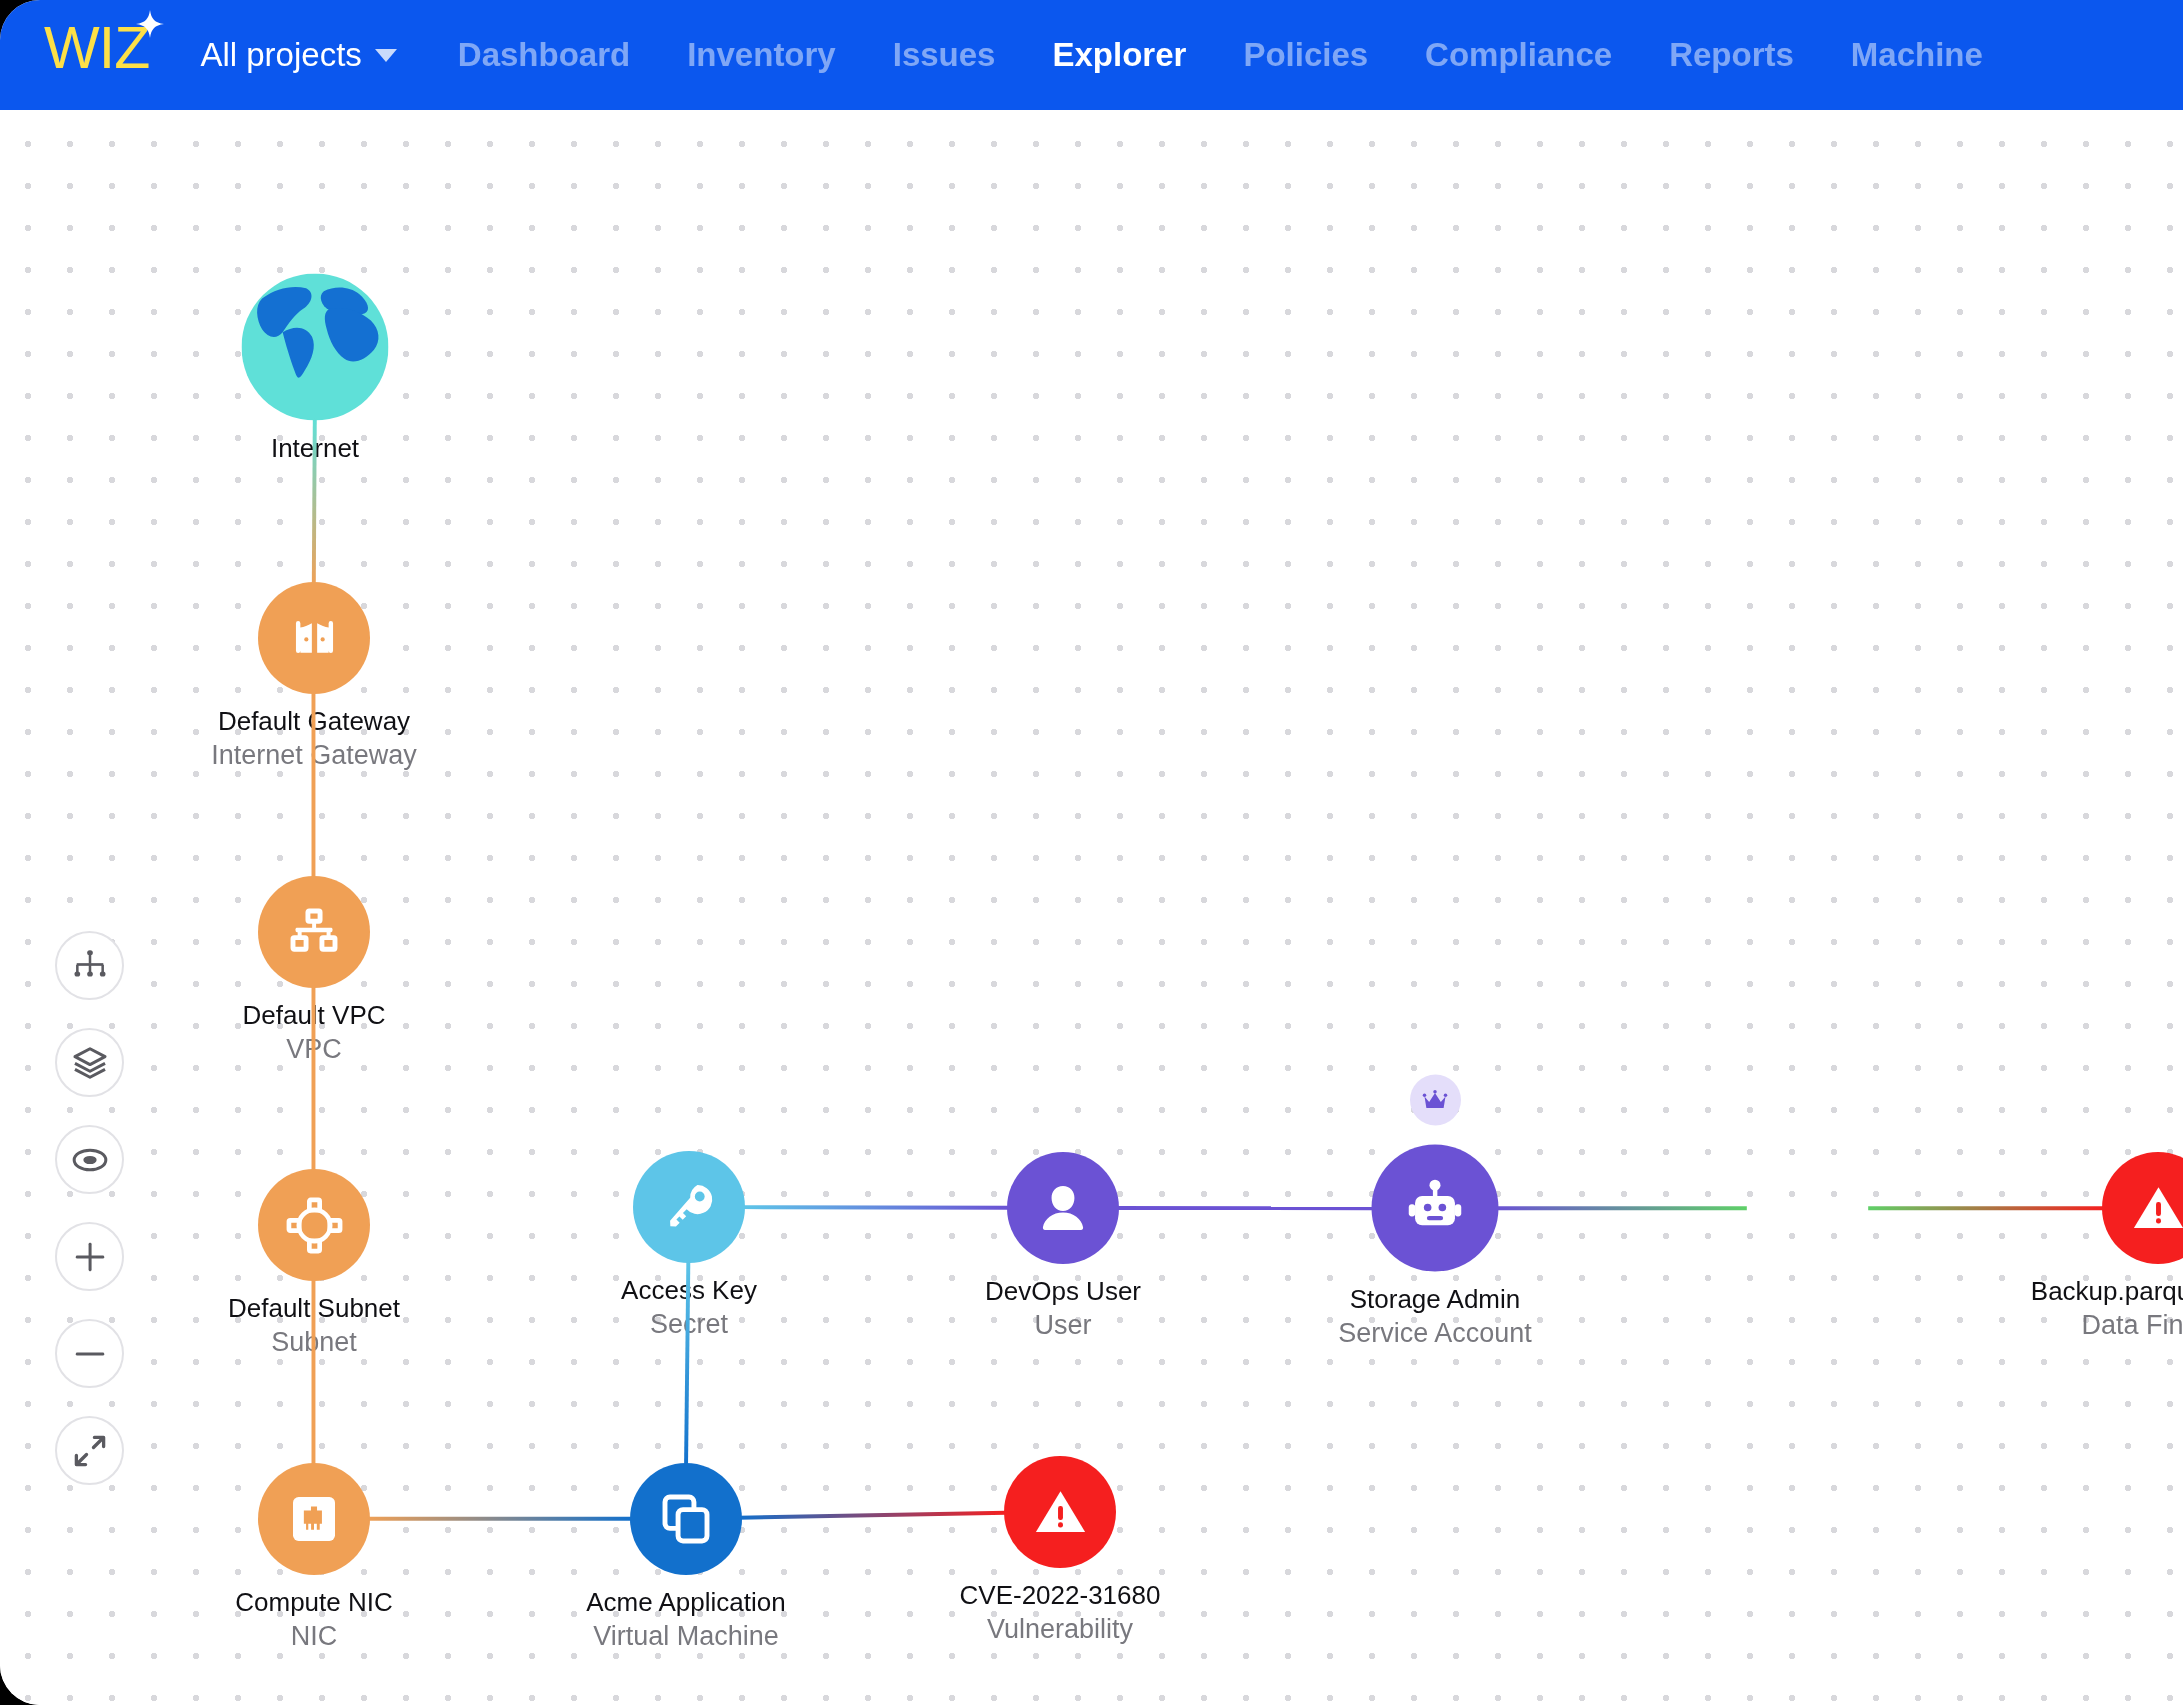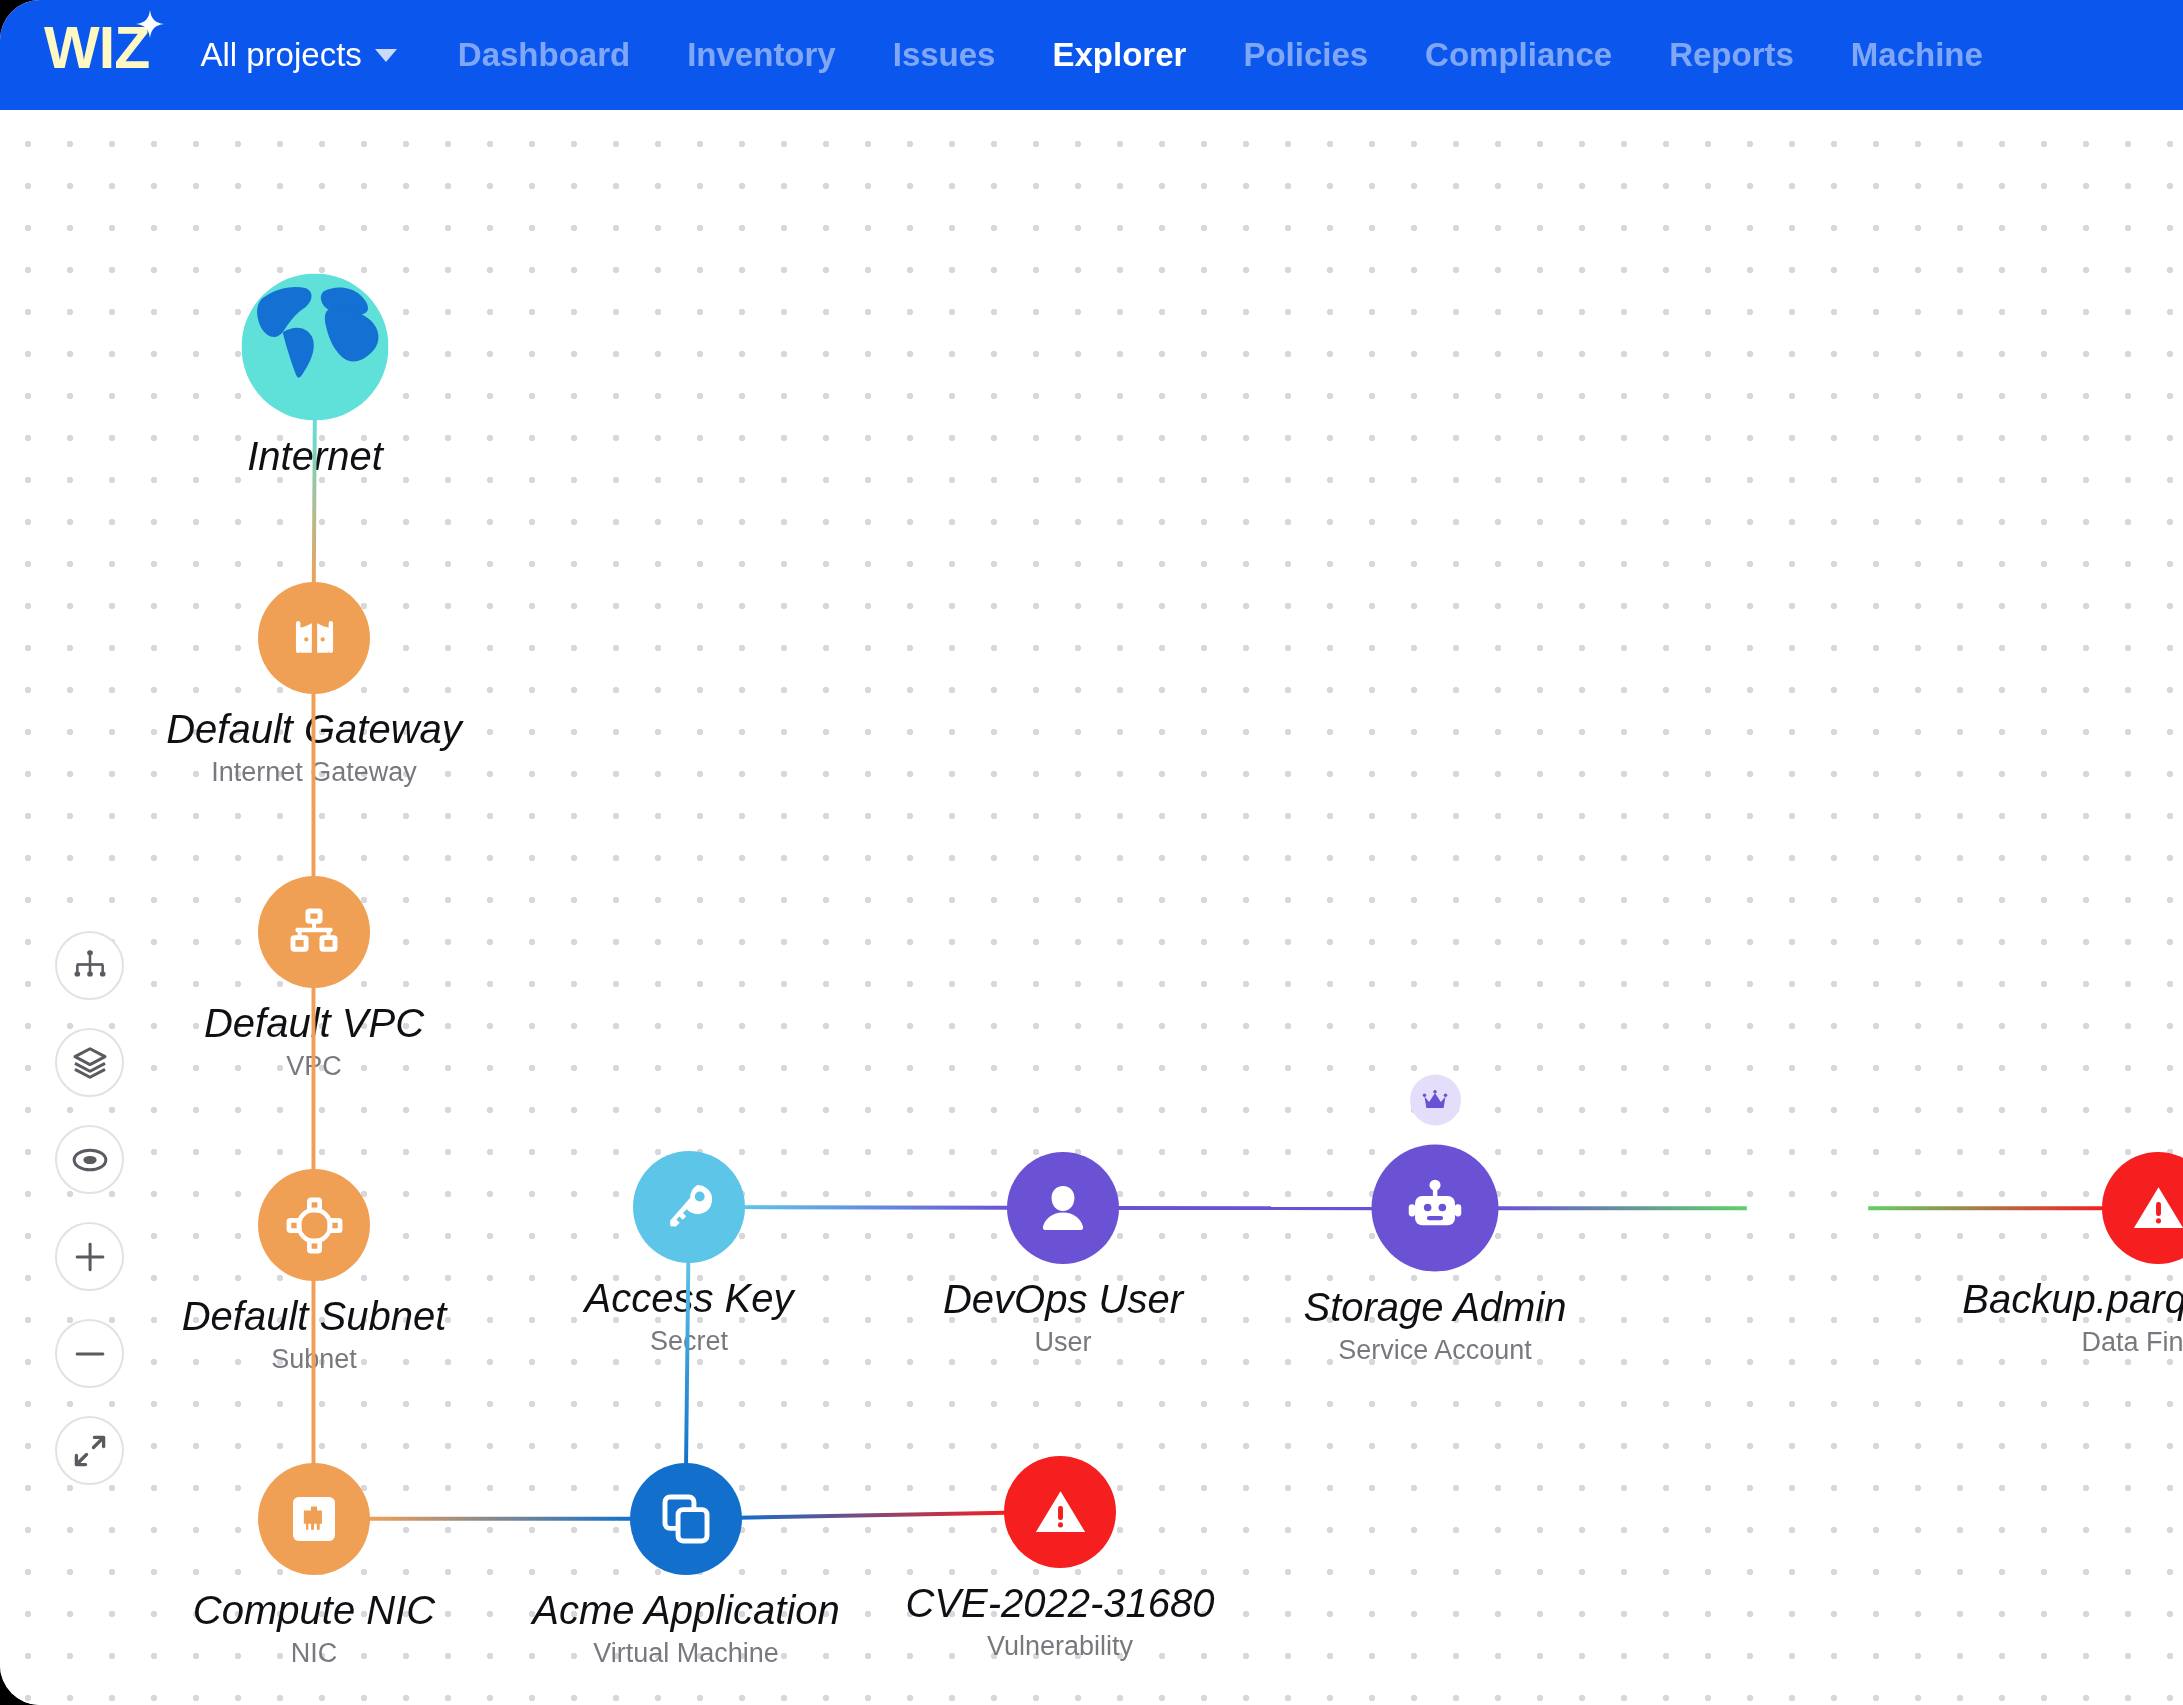--- a/index.html
+++ b/index.html
@@ -5,21 +5,21 @@
   html,body{margin:0;padding:0;background:#000;}
   body{width:2410px;height:1705px;overflow:hidden;font-family:"Liberation Sans",sans-serif;}
 
   #app{position:absolute;left:0;top:0;width:2410px;height:1705px;
        background:#ffffff;border-radius:40px;overflow:hidden;}
 
   
   #topnav{position:absolute;left:0;top:0;width:2410px;height:110px;
           background:#0B57EE;display:flex;align-items:center;}
   #brand{display:flex;align-items:flex-start;margin-left:44px;margin-right:51px;position:relative;}
-  #wizmark{font-size:59px;font-weight:700;color:#fef9c3;letter-spacing:-0.9px;line-height:1;
+  #wizmark{font-size:59px;font-weight:400;color:#fde047;letter-spacing:-0.9px;line-height:1;
            font-family:"Liberation Sans",sans-serif;position:relative;top:-6.1px;}
   #sparkle{position:absolute;right:-15px;top:-15.7px;width:28px;height:28px;}
 
   .nav-proj{display:flex;align-items:center;gap:13px;margin-right:61px;cursor:pointer;}
   .nav-proj .lbl{font-size:33px;font-weight:400;color:#ffffff;}
   .caret{width:0;height:0;border-left:11.4px solid transparent;border-right:11.4px solid transparent;
          border-top:13px solid rgba(255,255,255,.78);}
 
   .navitem{font-size:33px;font-weight:700;color:rgba(255,255,255,.48);margin-right:57px;
            white-space:nowrap;cursor:pointer;}
@@ -42,21 +42,21 @@
   #edges{position:absolute;left:0;top:0;width:2410px;height:1595px;z-index:11;}
 
   .node{position:absolute;z-index:14;transform:translate(-50%,-50%);
         display:flex;flex-direction:column;align-items:center;cursor:pointer;}
   .disc{border-radius:50%;display:flex;align-items:center;justify-content:center;position:relative;}
   .disc svg{display:block;}
   .badge{position:absolute;border-radius:50%;display:flex;align-items:center;justify-content:center;}
 
   .lbls{position:absolute;top:100%;left:50%;transform:translateX(-50%);
         display:flex;flex-direction:column;align-items:center;white-space:nowrap;}
-  .ltitle{font-size:40px;color:#101014;line-height:1.18;margin-top:12.2px;font-style:italic;}
+  .ltitle{font-size:26px;color:#101014;line-height:1.18;margin-top:12.2px;}
   .lsub{font-size:27px;color:#78787e;line-height:1.18;margin-top:3.5px;}
 </style>
 </head>
 <body>
 
 <div id="app">
 
   <div id="topnav">
 
     <div id="brand">

